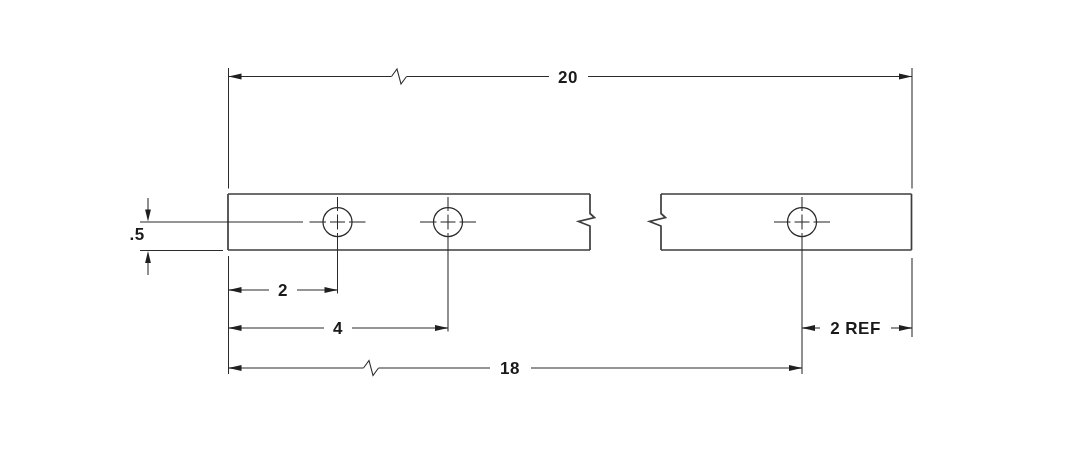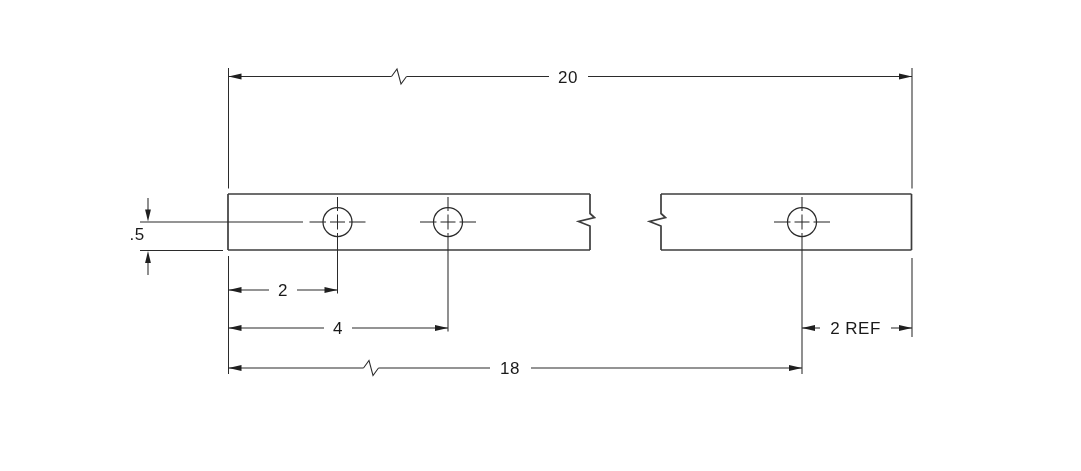--- a/index.html
+++ b/index.html
@@ -3,20 +3,21 @@
 <meta charset="utf-8">
 <style>
   html, body { margin: 0; padding: 0; background: #ffffff; }
   .sheet {
     position: relative;
     width: 1081px;
     height: 471px;
     background: #ffffff;
     overflow: hidden;
     font-family: "Liberation Sans", sans-serif;
+    font-weight: bold;
   }
   svg { display: block; }
   .obj  { stroke: #3d3d3d; stroke-width: 1.7; fill: none; stroke-linecap: butt; }
   .thin { stroke: #2b2b2b; stroke-width: 1.05; fill: none; stroke-linecap: butt; }
   .circ { stroke: #2b2b2b; stroke-width: 1.25; fill: none; }
   .arr  { fill: #1f1f1f; stroke: none; }
   .dimtext {
     font-family: "Liberation Sans", sans-serif;
     font-size: 17px;
     letter-spacing: 0.5px;

